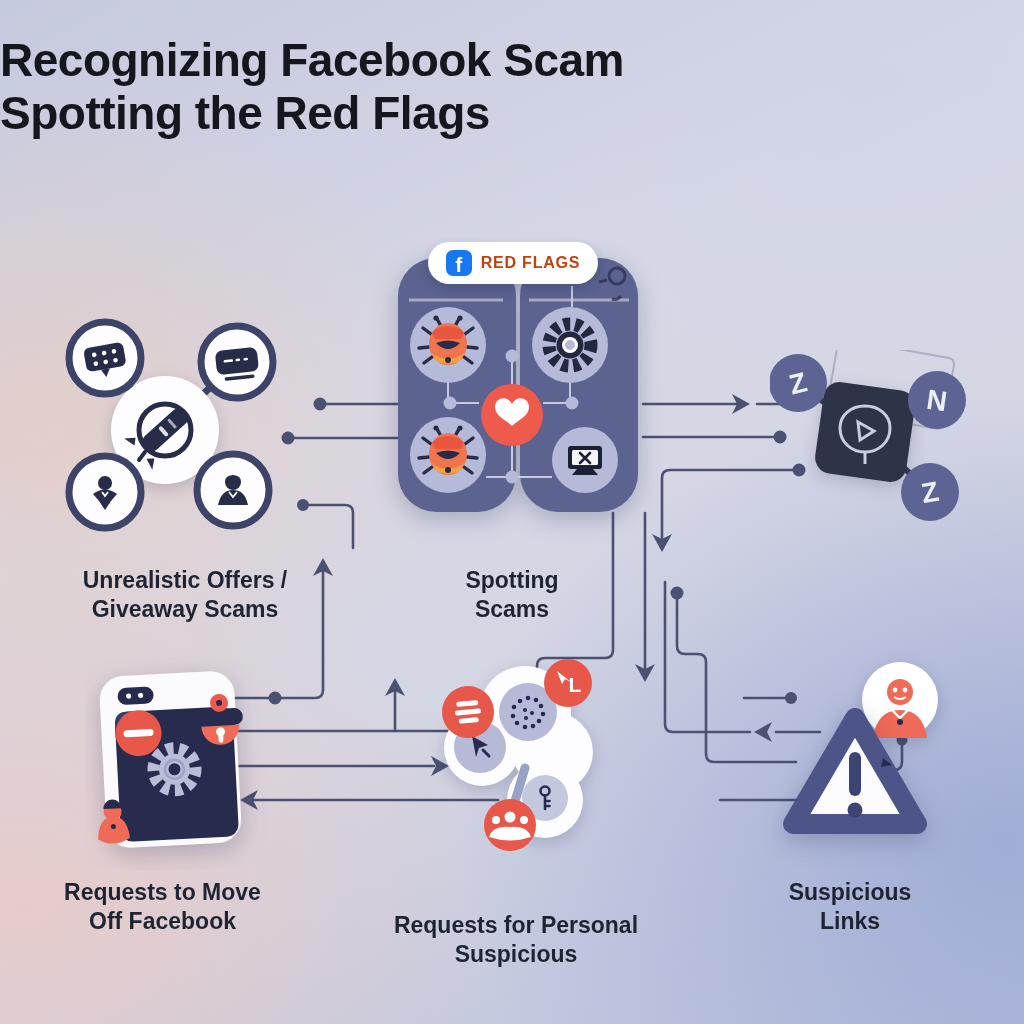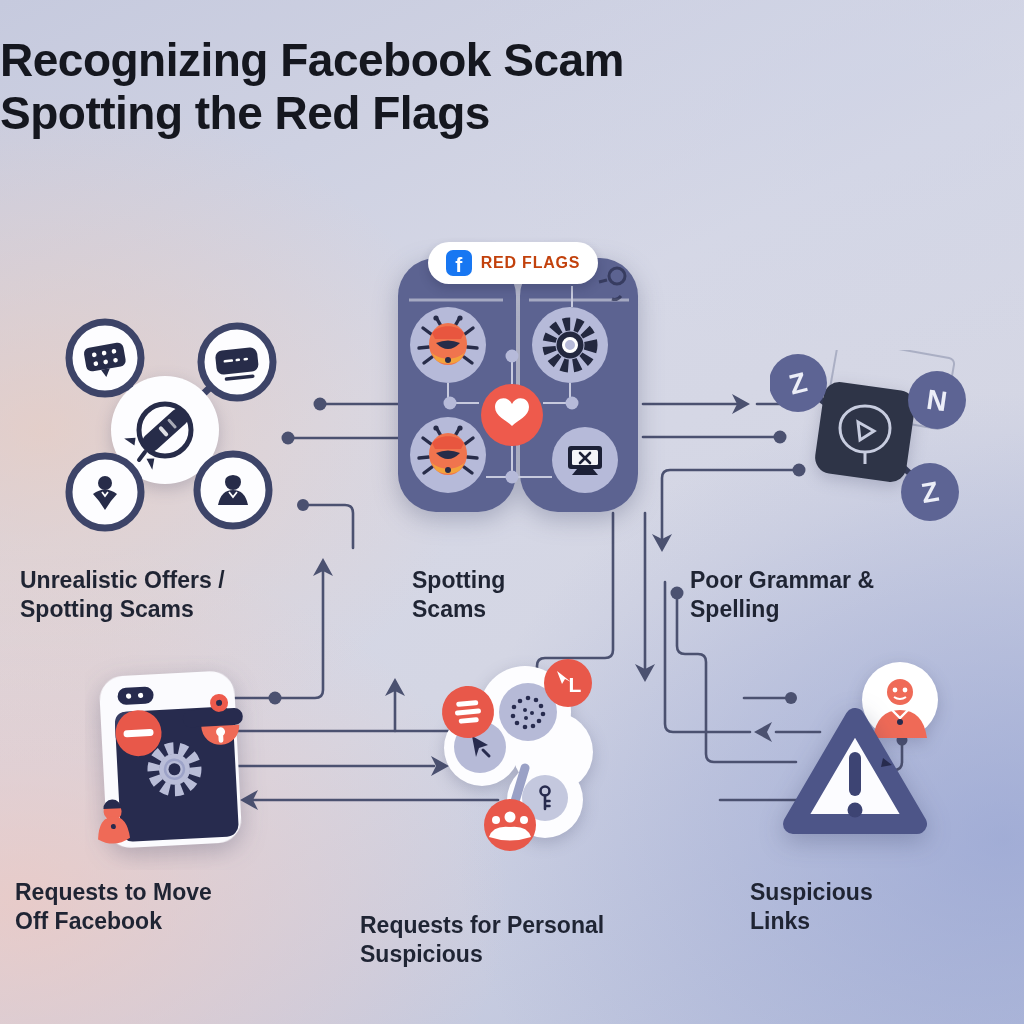--- a/index.html
+++ b/index.html
@@ -9,21 +9,21 @@
     background:
       radial-gradient(620px 480px at 4% 42%, rgba(236,203,188,.65), rgba(236,203,188,0) 70%),
       radial-gradient(700px 520px at 2% 88%, rgba(240,199,190,.7), rgba(240,199,190,0) 70%),
       radial-gradient(760px 620px at 98% 82%, rgba(140,155,208,.6), rgba(140,155,208,0) 72%),
       radial-gradient(600px 400px at 85% 8%, rgba(206,211,230,.55), rgba(206,211,230,0) 70%),
       linear-gradient(155deg,#c6cade 0%,#d6d8e6 38%,#d4d6e4 60%,#b9c1dc 100%);
   }
   .abs{position:absolute;}
   .title{left:0;top:34px;width:1024px;z-index:4;
     font-weight:700;color:#15171f;font-size:46px;line-height:1.16;letter-spacing:-.5px;}
-  .label{z-index:4;text-align:left;font-weight:700;color:#1f2433;font-size:23px;line-height:1.26;}
+  .label{z-index:4;text-align:center;font-weight:700;color:#1f2433;font-size:23px;line-height:1.26;}
   .label span{display:block;}
   svg text{font-family:"Liberation Sans",sans-serif;}
   .traces{left:0;top:0;z-index:1;}
   .cluster{z-index:2;}
   .shadow{filter:drop-shadow(0 7px 12px rgba(44,50,86,.28));}
   .softshadow{filter:drop-shadow(0 5px 8px rgba(44,50,86,.22));}
   .pill{left:428px;top:242px;width:170px;height:42px;z-index:3;background:#fff;border-radius:22px;
     display:flex;align-items:center;justify-content:center;gap:9px;
     box-shadow:0 5px 10px rgba(40,45,80,.25);}
   .fb{width:26px;height:26px;border-radius:7px;background:#1877f2;color:#fff;font-weight:700;
@@ -384,30 +384,26 @@
     <g class="shadow">
       <path d="M100,78 L162,184 H38 Z" fill="#fcfcff" stroke="#4d5588" stroke-width="20" stroke-linejoin="round"></path>
       <rect x="94" y="112" width="12" height="44" rx="6" fill="#3d4473"></rect>
       <circle cx="100" cy="170" r="7.5" fill="#3d4473"></circle>
     </g>
     <path d="M128,118 l9,7 l-11,2 Z" fill="#272b4e"></path>
   </svg>
 
   <div class="abs label" style="left:20px;top:566px;width:330px;">
     <span>Unrealistic Offers /</span>
-    <span>Spotting Scams</span>
+    <span>Giveaway Scams</span>
   </div>
   <div class="abs label" style="left:412px;top:566px;width:200px;">
     <span>Spotting</span>
     <span>Scams</span>
   </div>
-  <div class="abs label" style="left:690px;top:566px;width:306px;">
-    <span>Poor Grammar &amp;</span>
-    <span>Spelling</span>
-  </div>
   <div class="abs label" style="left:15px;top:878px;width:295px;">
     <span>Requests to Move</span>
     <span>Off Facebook</span>
   </div>
   <div class="abs label" style="left:360px;top:911px;width:312px;">
     <span>Requests for Personal</span>
     <span>Suspicious</span>
   </div>
   <div class="abs label" style="left:750px;top:878px;width:200px;">
     <span>Suspicious</span>

